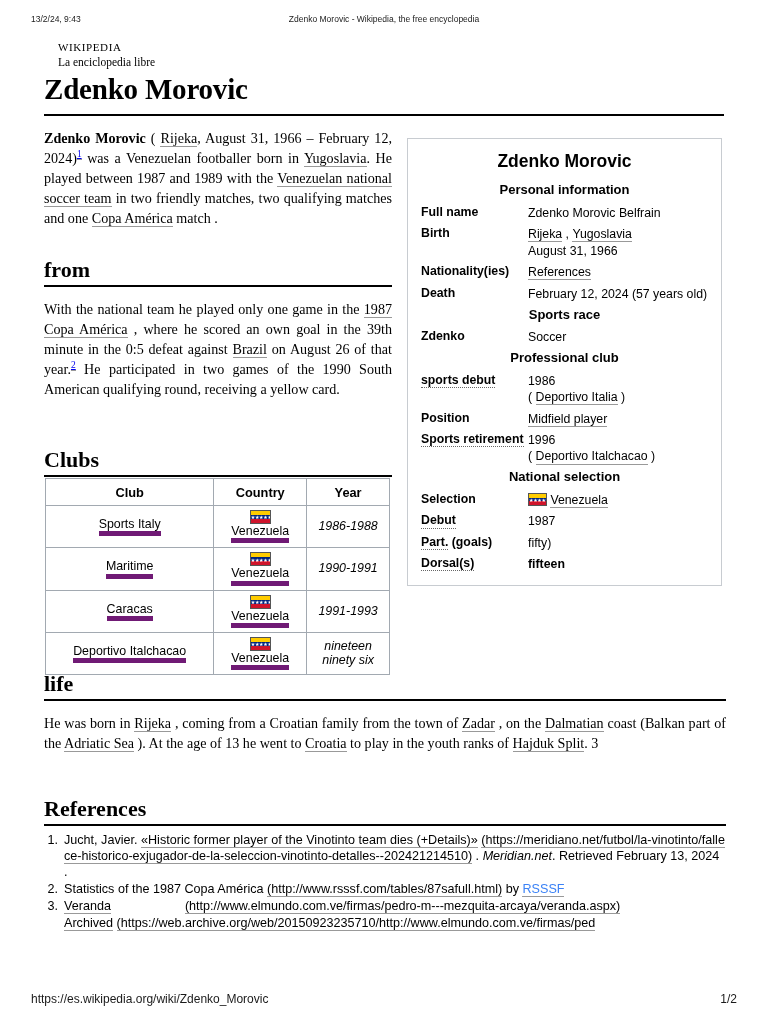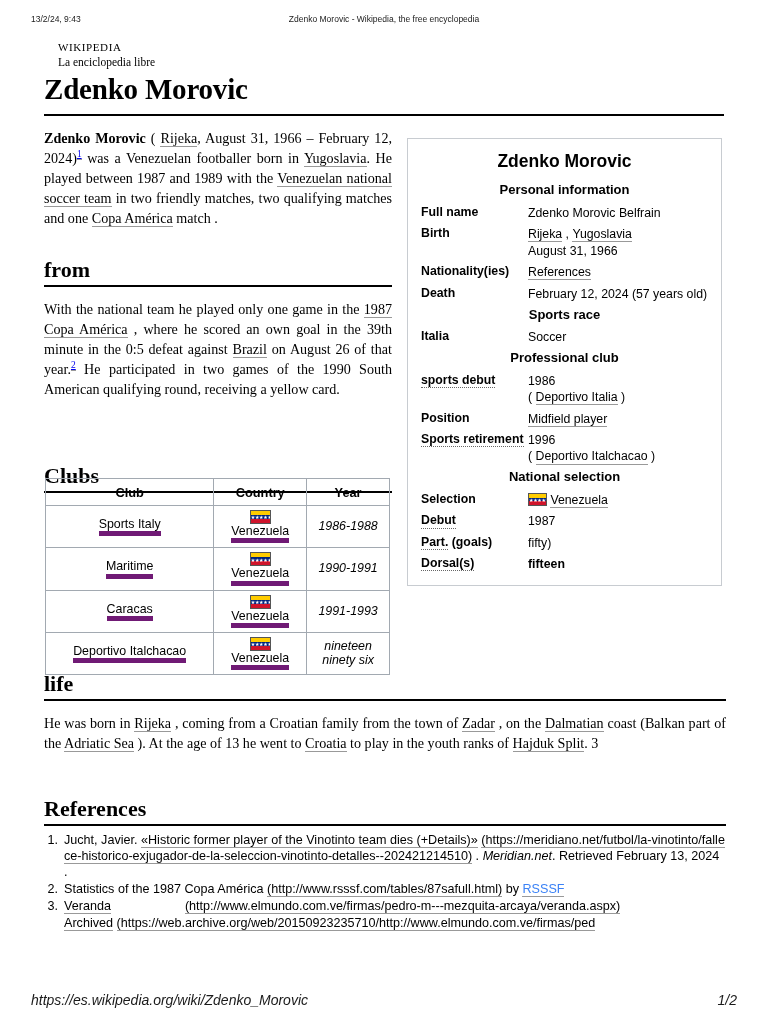--- a/index.html
+++ b/index.html
@@ -42,23 +42,22 @@
     text-align: center;
     white-space: nowrap;
   }
   .print-foot {
     position: absolute;
     bottom: 18px;
     left: 0;
     width: 768px;
     height: 14px;
     font-family: "Liberation Sans", sans-serif;
-    font-size: 14px;
+    font-size: 12px;
     color: #1a1a1a;
-    font-style: italic;
   }
   .print-foot .pf-url {
     position: absolute;
     left: 31px;
     top: 0;
     white-space: nowrap;
   }
   .print-foot .pf-page {
     position: absolute;
     right: 31px;
@@ -346,21 +345,21 @@
     <p class="para" style="margin:12px 0 0 0;">
       <span>With the national team he played only one game in the</span>
       <a class="lnk" href="#">1987 Copa América</a>
       <span>, where he scored an own goal in the 39th minute in the 0:5 defeat against</span>
       <a class="lnk" href="#">Brazil</a>
       <span>on August 26 of that year.</span><a class="sup" href="#">2</a>
       <span>He participated in two games of the 1990 South American qualifying round, receiving a yellow card.</span>
     </p>
   </div>
 
-  <div class="col-left" style="top:464px;">
+  <div class="col-left" style="top:448px;">
     <div class="h2">Clubs</div>
     <div class="h2-rule"></div>
   </div>
 
   <table class="clubs">
     <thead>
       <tr>
         <th>Club</th>
         <th>Country</th>
         <th>Year</th>
@@ -445,21 +444,21 @@
         <div class="ib-row">
           <div class="ib-label">Nationality(ies)</div>
           <div class="ib-value"><a href="#" class="u-solid" style="color:#000;text-decoration:none">References</a></div>
         </div>
         <div class="ib-row">
           <div class="ib-label">Death</div>
           <div class="ib-value">February 12, 2024 (57 years old)</div>
         </div>
         <div class="ib-section">Sports race</div>
         <div class="ib-row">
-          <div class="ib-label">Italia</div>
+          <div class="ib-label">Zdenko</div>
           <div class="ib-value">Soccer</div>
         </div>
         <div class="ib-section">Professional club</div>
         <div class="ib-row">
           <div class="ib-label"><a href="#" class="u-dot" style="color:#000;text-decoration:none;font-weight:bold">sports debut</a></div>
           <div class="ib-value"><span>1986</span><br><span>( </span><a href="#" class="u-solid" style="color:#000;text-decoration:none">Deportivo Italia</a><span> )</span></div>
         </div>
         <div class="ib-row">
           <div class="ib-label">Position</div>
           <div class="ib-value"><a href="#" class="u-solid" style="color:#000;text-decoration:none">Midfield player</a></div>

